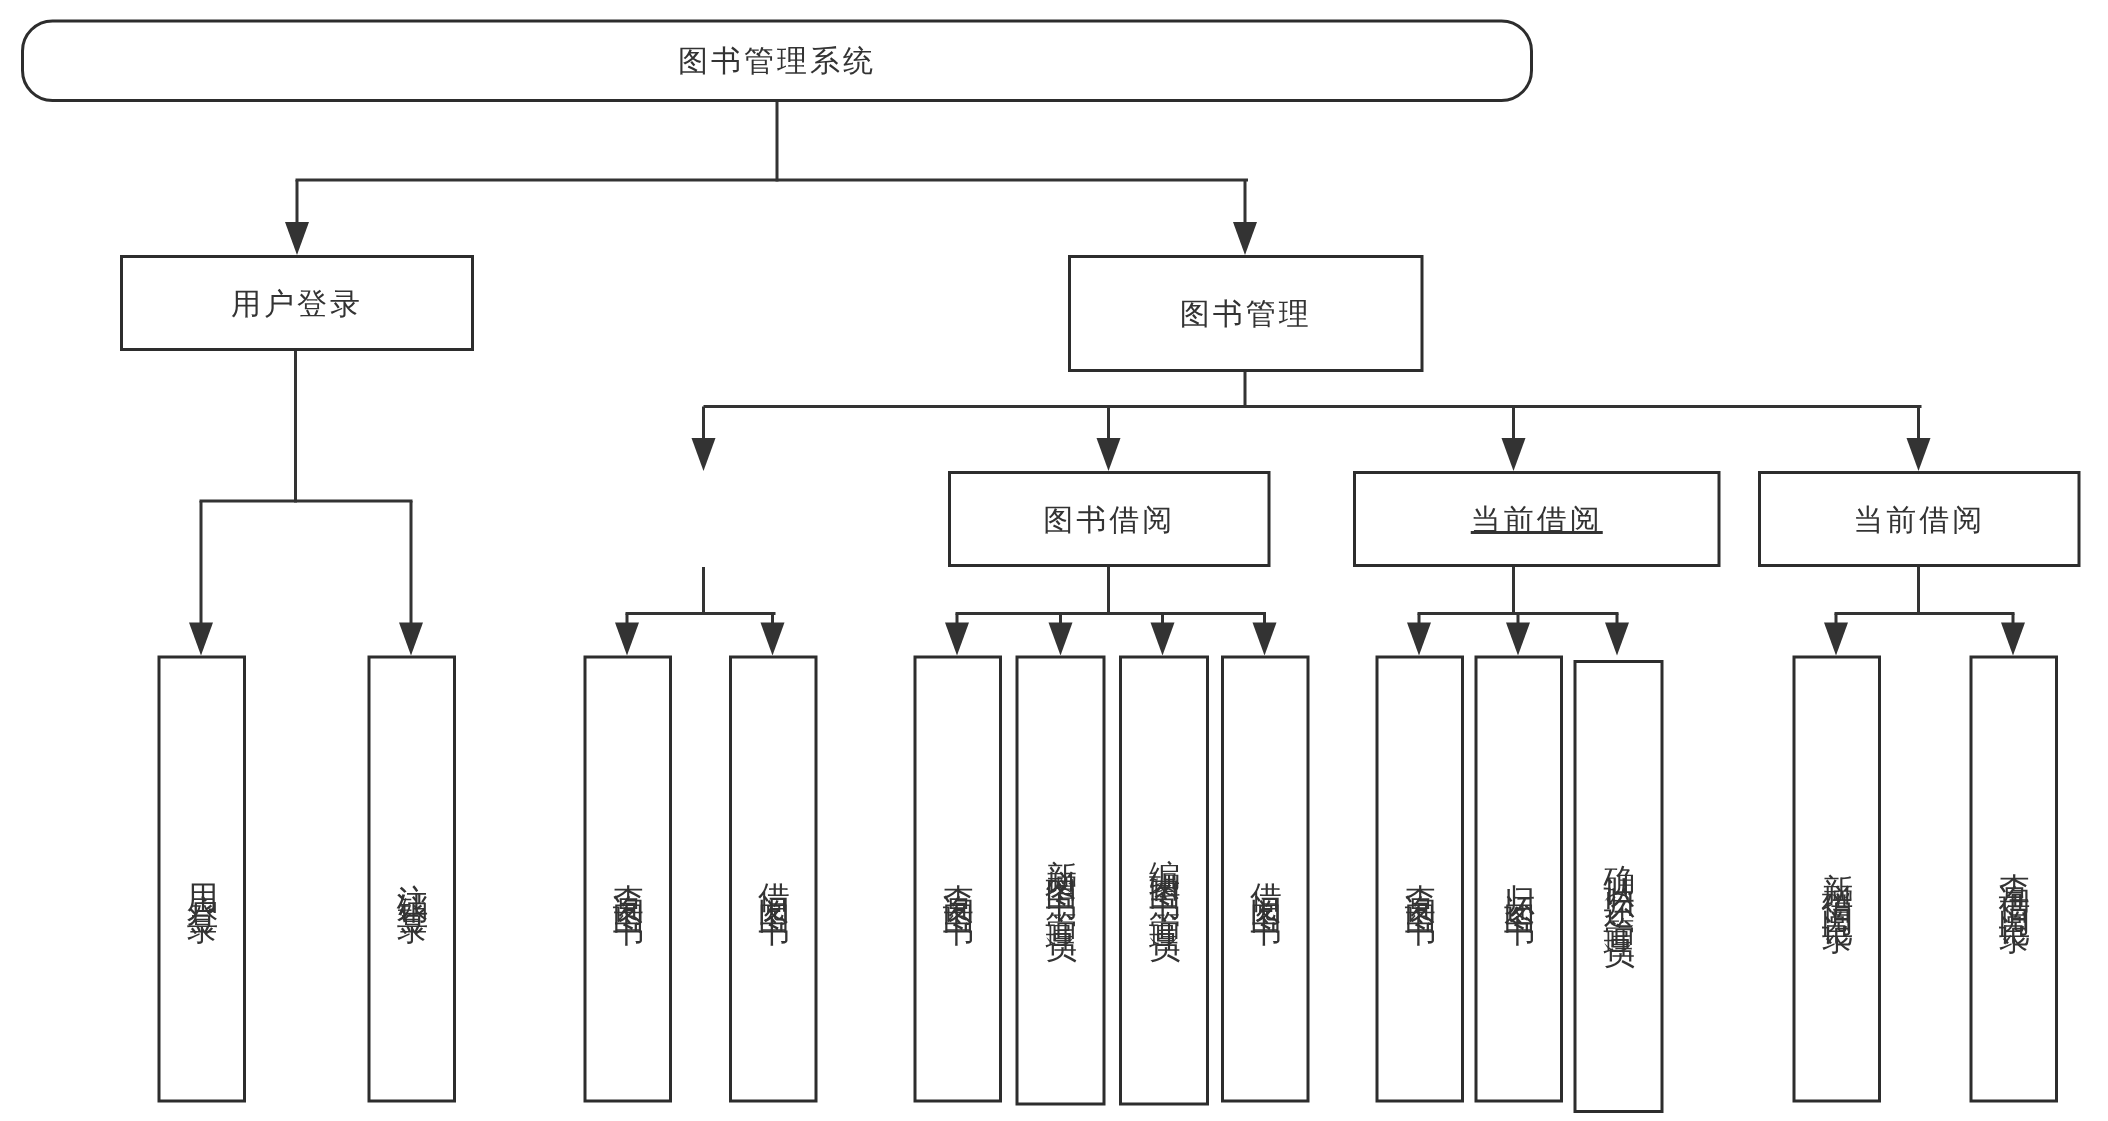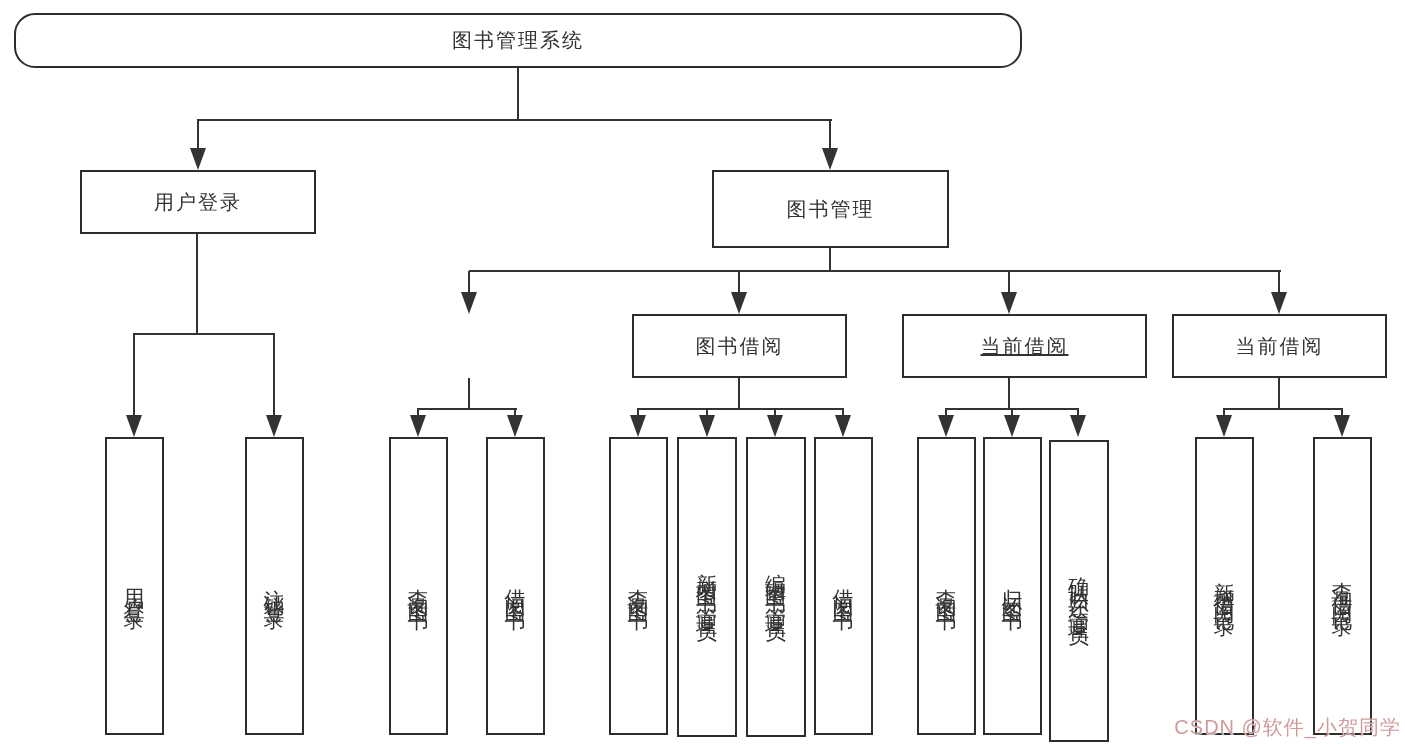--- a/index.html
+++ b/index.html
@@ -161,15 +161,14 @@
     <span class="vtext">确认归还（管理员）</span>
   </div>
 
   <div class="box leaf" style="left:1195px;top:437px;width:59px;height:298px;">
     <span class="vtext">新增借阅记录</span>
   </div>
   <div class="box leaf" style="left:1313px;top:437px;width:59px;height:298px;">
     <span class="vtext">查询借阅记录</span>
   </div>
 
-  <div class="watermark">CSDN @软件_小贺同学</div>
 
 </div>
 
 </body></html>

